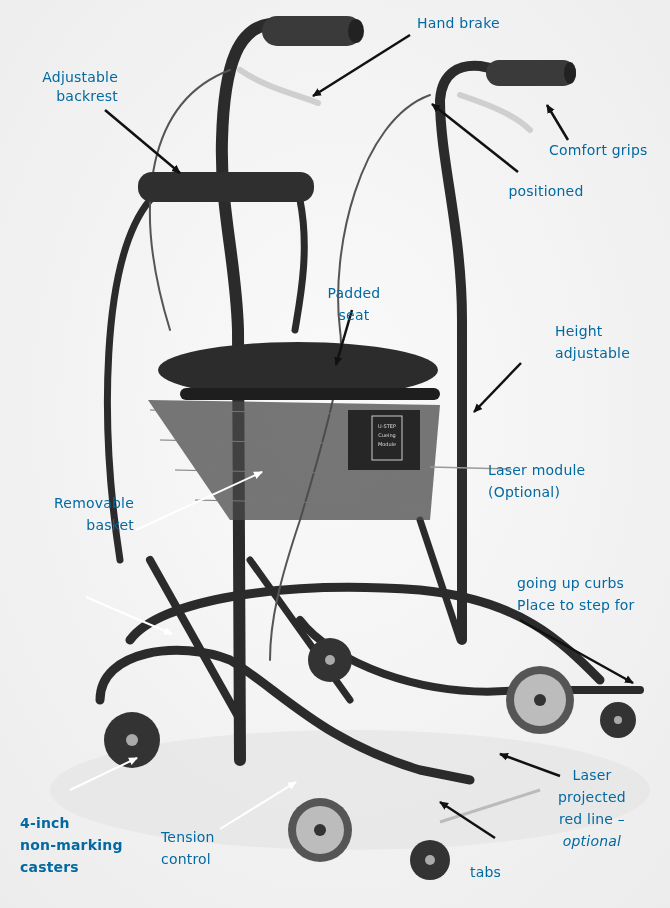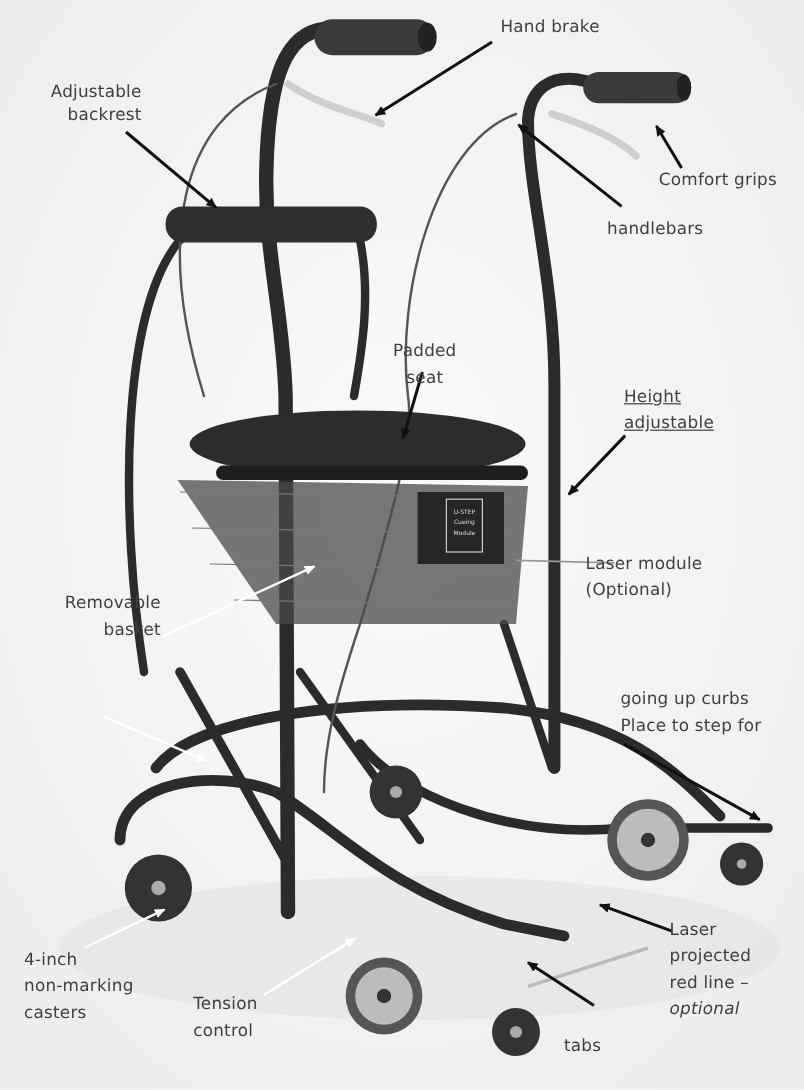--- a/index.html
+++ b/index.html
@@ -1,19 +1,19 @@
 <!DOCTYPE html>
 <html><head>
 <meta charset="utf-8">
 <style>
   html, body { margin:0; padding:0; }
   body { width:670px; height:908px; background:#f3f3f3; position:relative; overflow:hidden;
          font-family:"DejaVu Sans", sans-serif; }
   .photo { position:absolute; left:0; top:0; width:670px; height:908px; }
-  .label { position:absolute; font-size:14px; line-height:19px; color:#404040; letter-spacing:0.2px; white-space:nowrap; }
+  .label { position:absolute; font-size:14px; line-height:19px; color:#0369a1; letter-spacing:0.2px; white-space:nowrap; }
   .label.right { text-align:right; }
   .label.center { text-align:center; }
   .label .it { font-style:italic; }
   .line { display:block; }
 </style>
 </head>
 <body>
 
 <svg class="photo" viewBox="0 0 670 908" xmlns="http://www.w3.org/2000/svg">
   <defs>
@@ -117,54 +117,54 @@
   <span class="line">Hand brake</span>
 </div>
 <div class="label right" style="left:28px;top:68px;width:90px;">
   <span class="line">Adjustable</span>
   <span class="line">backrest</span>
 </div>
 <div class="label" style="left:549px;top:141px;">
   <span class="line">Comfort grips</span>
 </div>
 <div class="label center" style="left:486px;top:180px;width:120px;line-height:22px;">
-  <span class="line">handlebars</span>
+  <span class="line">positioned</span>
 </div>
 <div class="label right" style="left:320px;top:282px;width:68px;line-height:22px;text-align:center;">
   <span class="line">Padded</span>
   <span class="line">seat</span>
 </div>
-<div class="label" style="left:520px;top:320px;line-height:22px;text-decoration:underline;">
+<div class="label" style="left:555px;top:320px;line-height:22px;">
   <span class="line">Height</span>
   <span class="line">adjustable</span>
 </div>
 <div class="label" style="left:488px;top:459px;line-height:22px;">
   <span class="line">Laser module</span>
   <span class="line">(Optional)</span>
 </div>
 <div class="label right" style="left:30px;top:492px;width:104px;line-height:22px;">
   <span class="line">Removable</span>
   <span class="line">basket</span>
 </div>
 <div class="label right" style="left:22px;top:560px;width:112px;line-height:22px;">
 </div>
 <div class="label" style="left:517px;top:572px;line-height:22px;">
   <span class="line">going up curbs</span>
   <span class="line">Place to step for</span>
 </div>
-<div class="label" style="left:20px;top:789px;line-height:22px;">
+<div class="label" style="left:20px;top:812px;line-height:22px;font-weight:bold;">
   <span class="line">4-inch</span>
   <span class="line">non-marking</span>
   <span class="line">casters</span>
 </div>
 <div class="label" style="left:161px;top:826px;line-height:22px;">
   <span class="line">Tension</span>
   <span class="line">control</span>
 </div>
-<div class="label" style="left:558px;top:764px;line-height:22px;">
+<div class="label" style="left:558px;top:764px;line-height:22px;text-align:center;">
   <span class="line">Laser</span>
   <span class="line">projected</span>
   <span class="line">red line –</span>
   <span class="line it">optional</span>
 </div>
 <div class="label" style="left:470px;top:862px;line-height:20px;">
   <span class="line">tabs</span>
 </div>
 
 </body></html>

